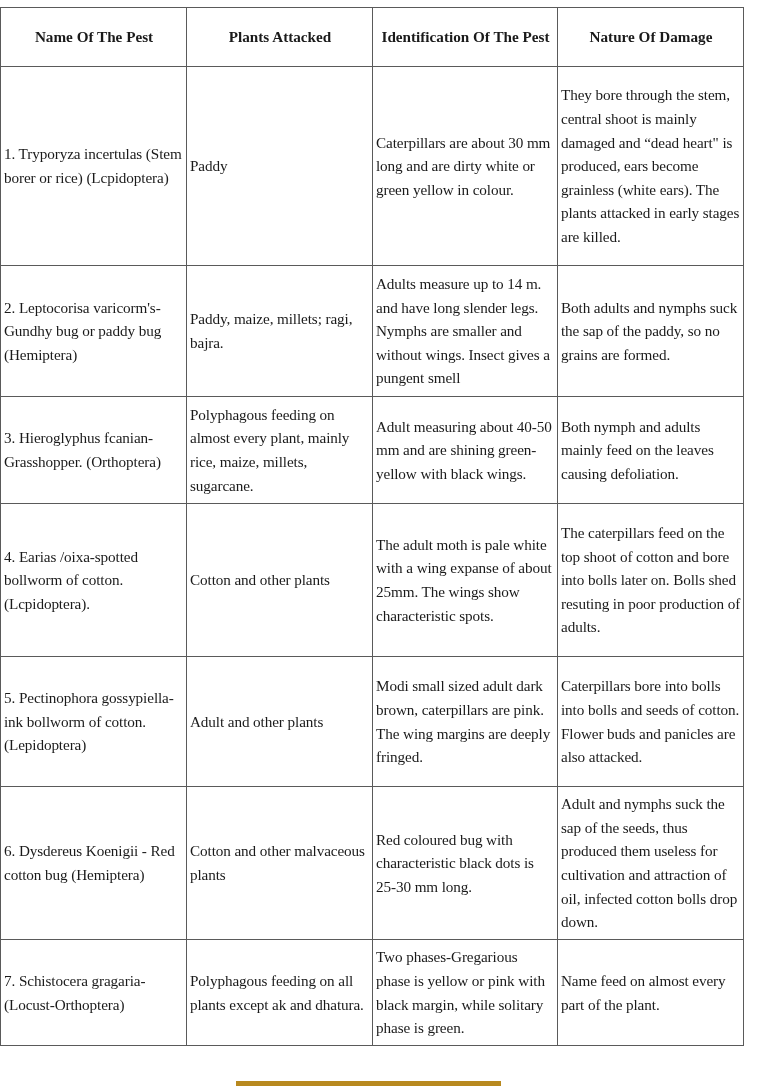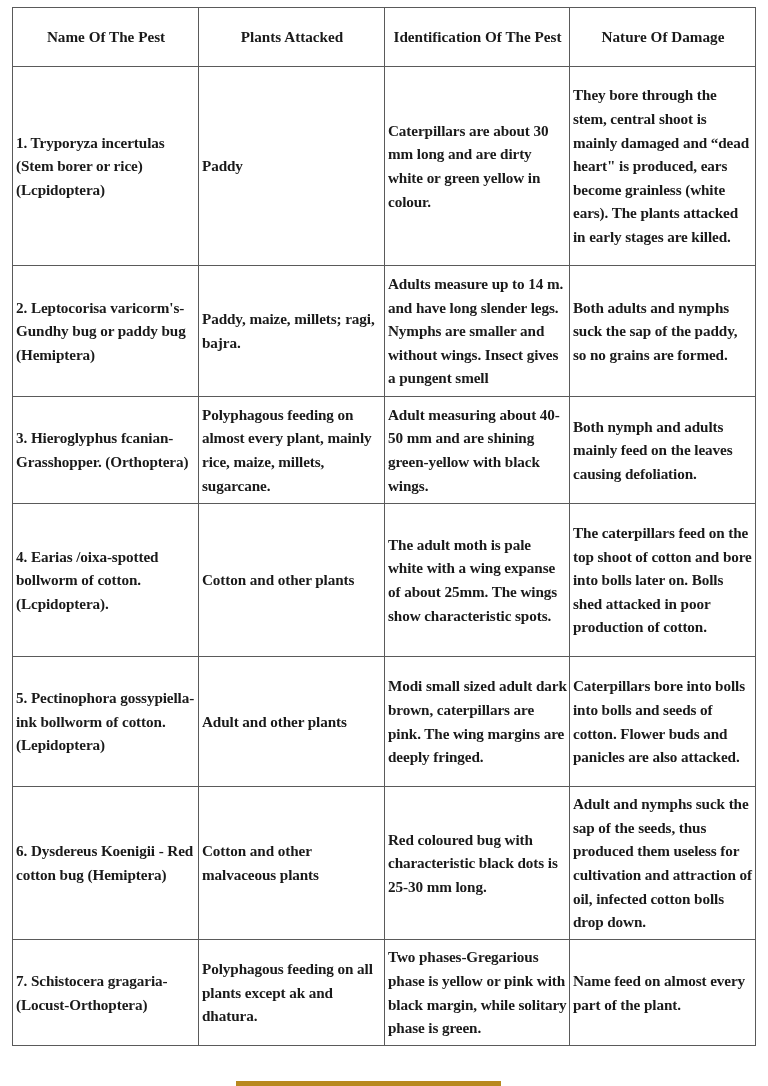--- a/index.html
+++ b/index.html
@@ -10,21 +10,21 @@
     body {
       width: 768px;
       height: 1086px;
       position: relative;
       overflow: hidden;
       font-family: "Liberation Serif", "DejaVu Serif", serif;
       color: #1a1a1a;
     }
     .pest-table {
       position: absolute;
-      left: 12px;
+      left: 0;
       top: 7px;
       width: 646px;
       border-collapse: collapse;
       table-layout: fixed;
     }
     .pest-table td, .pest-table th {
       border: 1.5px solid #5a5a5a;
       padding: 0 2px 0 3px;
       vertical-align: middle;
       font-size: 15.2px;
@@ -32,21 +32,21 @@
       text-align: left;
       font-weight: normal;
       word-wrap: break-word;
     }
     .pest-table th {
       text-align: center;
       font-weight: bold;
       height: 58px;
     }
     .pest-table td {
-      font-weight: bold;
+      font-weight: normal;
       letter-spacing: -0.1px;
     }
     .col1 { width: 186px; }
     .col2 { width: 186px; }
     .col3 { width: 185px; }
     .col4 { width: 186px; }
 
     .footer-badge {
       position: absolute;
       left: 236px;
@@ -98,21 +98,21 @@
     <tr style="height:107px">
       <td>3. Hieroglyphus fcanian-Grasshopper. (Orthoptera)</td>
       <td>Polyphagous feeding on almost every plant, mainly rice, maize, millets, sugarcane.</td>
       <td>Adult measuring about 40-50 mm and are shining green-yellow with black wings.</td>
       <td>Both nymph and adults mainly feed on the leaves causing defoliation.</td>
     </tr>
     <tr style="height:153px">
       <td>4. Earias /oixa-spotted bollworm of cotton. (Lcpidoptera).</td>
       <td>Cotton and other plants</td>
       <td>The adult moth is pale white with a wing expanse of about 25mm. The wings show characteristic spots.</td>
-      <td>The caterpillars feed on the top shoot of cotton and bore into bolls later on. Bolls shed attacked in poor production of cotton.</td>
+      <td>The caterpillars feed on the top shoot of cotton and bore into bolls later on. Bolls shed resuting in poor production of adults.</td>
     </tr>
     <tr style="height:130px">
       <td>5. Pectinophora gossypiella-ink bollworm of cotton. (Lepidoptera)</td>
       <td>Adult and other plants</td>
       <td>Modi small sized adult dark brown, caterpillars are pink. The wing margins are deeply fringed.</td>
       <td>Caterpillars bore into bolls into bolls and seeds of cotton. Flower buds and panicles are also attacked.</td>
     </tr>
     <tr style="height:153px">
       <td>6. Dysdereus Koenigii - Red cotton bug (Hemiptera)</td>
       <td>Cotton and other malvaceous plants</td>

